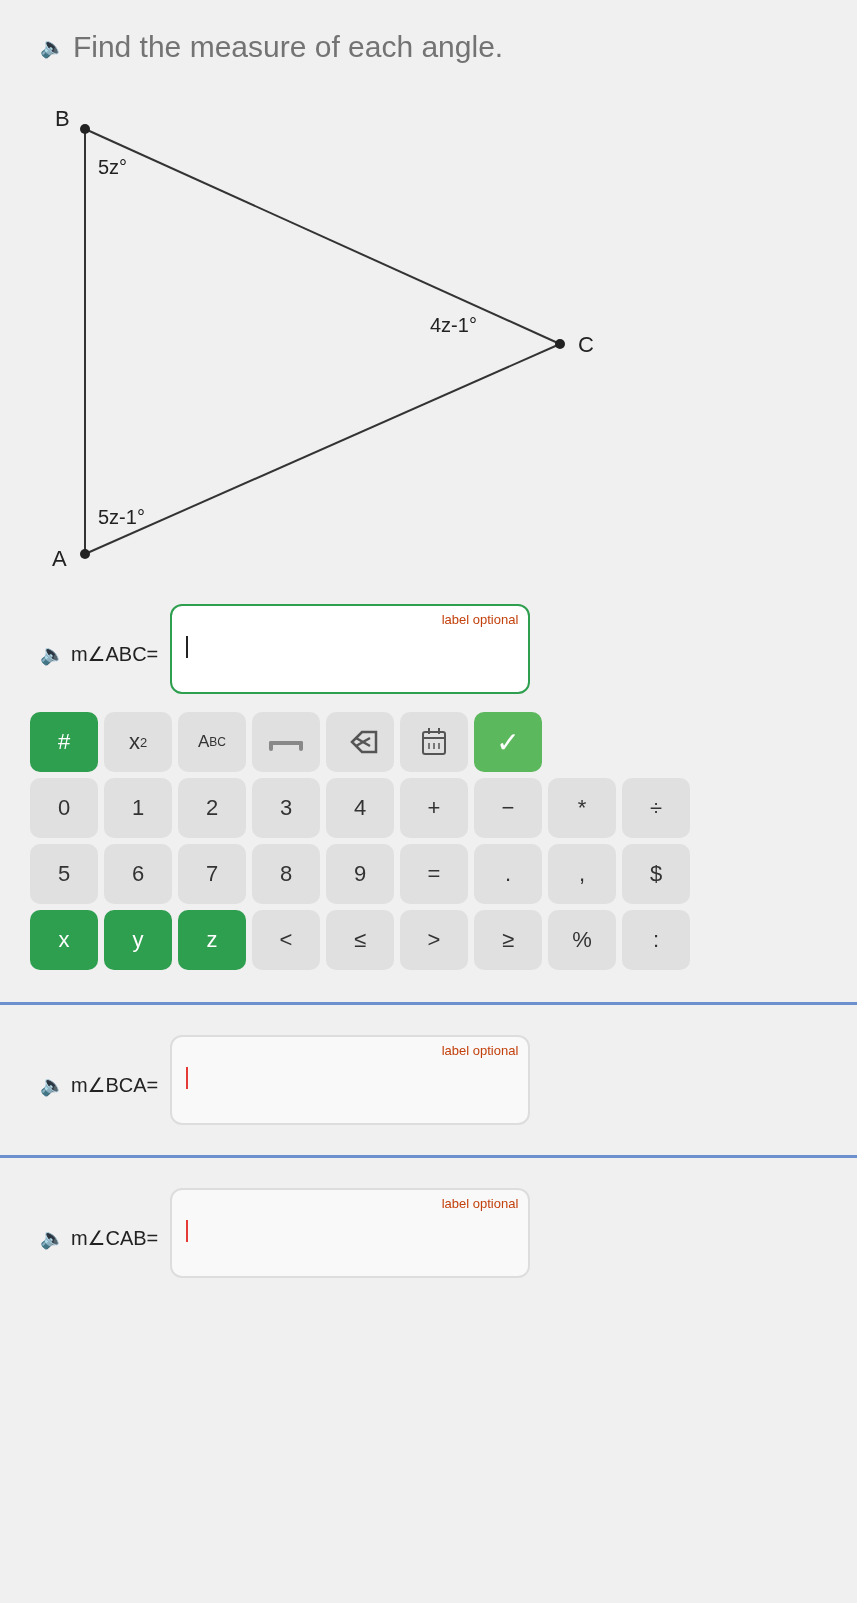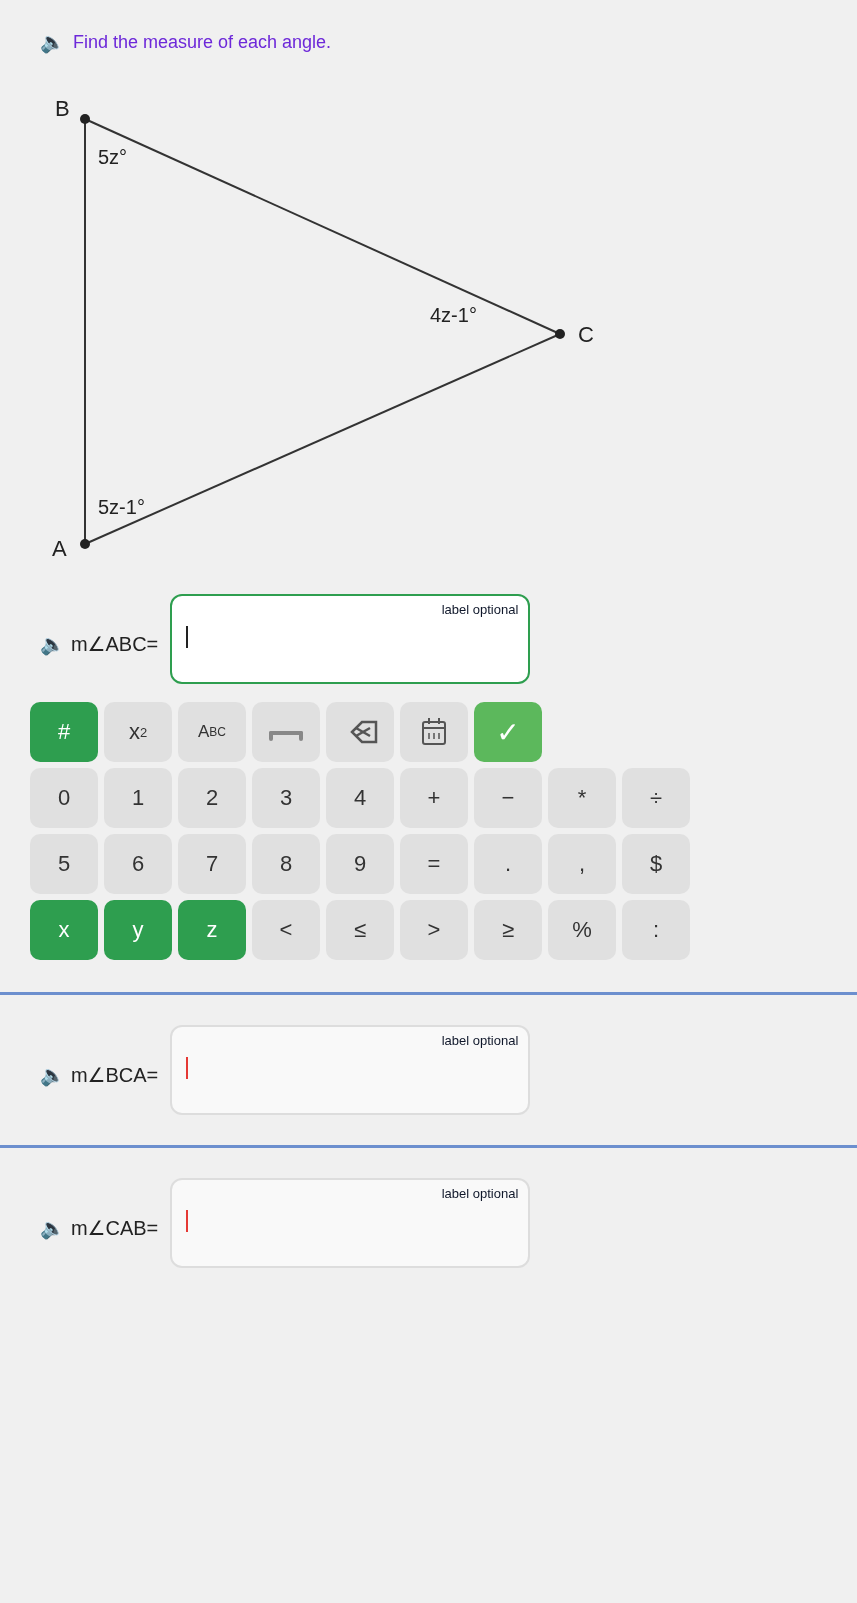--- a/index.html
+++ b/index.html
@@ -23,22 +23,22 @@
       display: flex;
       align-items: center;
       padding: 10px 40px 10px 40px;
       gap: 8px;
     }
     .speaker-icon {
       font-size: 20px;
       color: #333;
     }
     .header-text {
-      font-size: 18px;
-      color: #6d28d9;
+      font-size: 30px;
+      color: #737373;
     }
 
     
     .diagram-area {
       width: 100%;
       height: 520px;
       position: relative;
       padding: 0 30px;
     }
 
@@ -61,21 +61,21 @@
     .input-box-container {
       position: relative;
       flex: 1;
       max-width: 360px;
     }
     .input-label-optional {
       position: absolute;
       top: 8px;
       right: 12px;
       font-size: 13px;
-      color: #0f172a;
+      color: #c2410c;
     }
     .input-box {
       width: 100%;
       min-height: 90px;
       border-radius: 12px;
       border: 2.5px solid #2e9e4f;
       background: white;
       padding: 30px 12px 10px 12px;
       font-size: 18px;
       display: flex;

